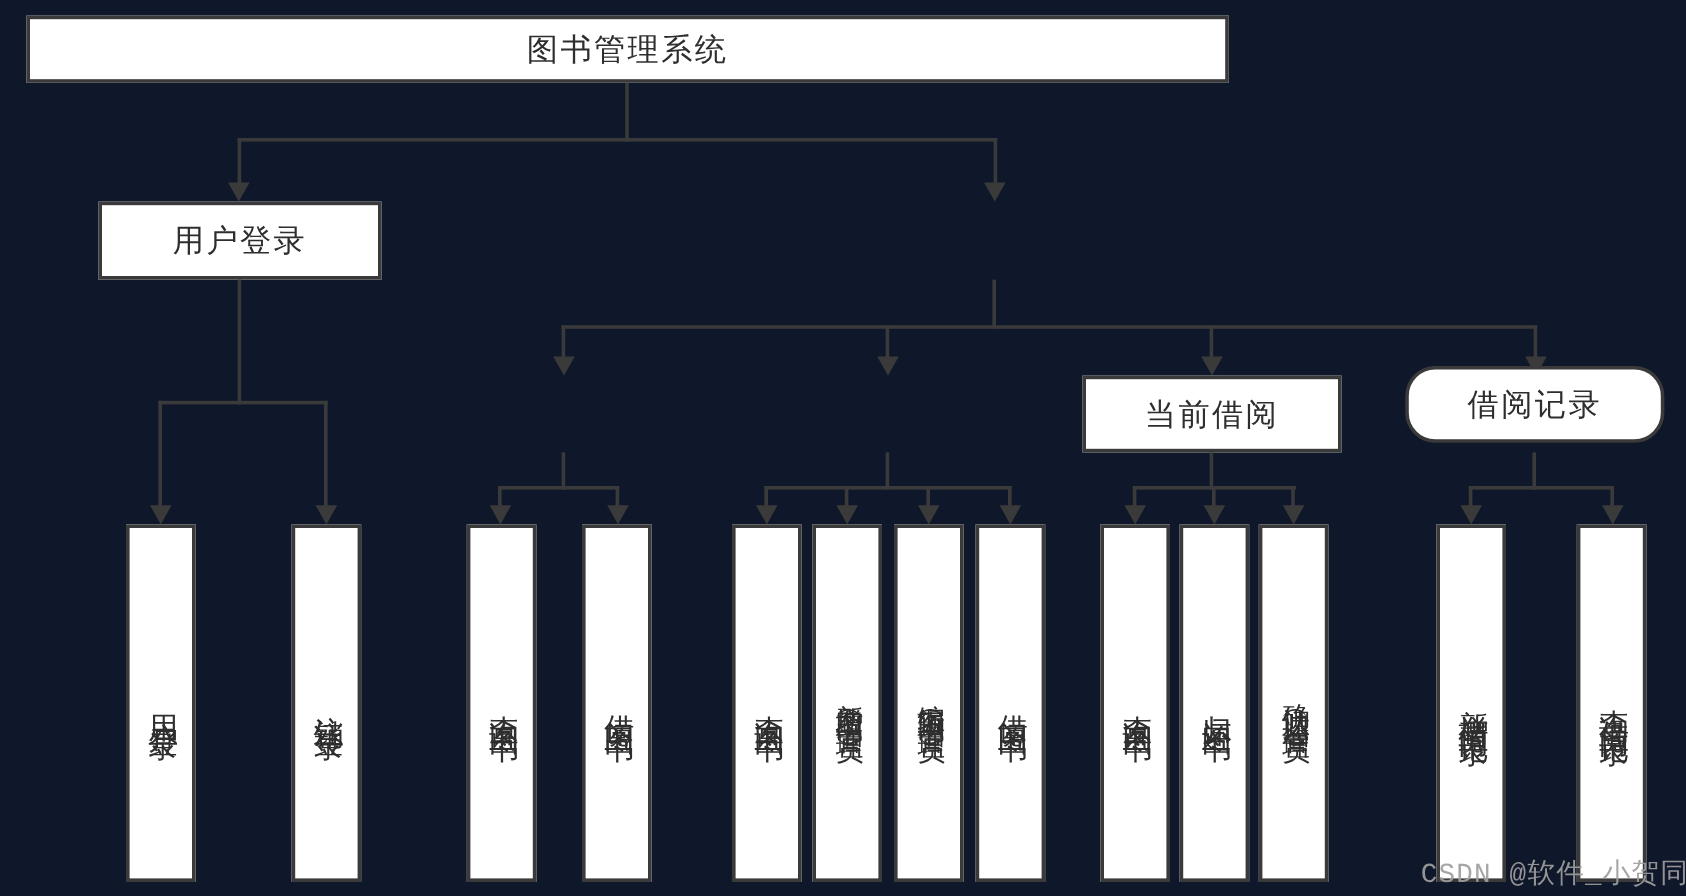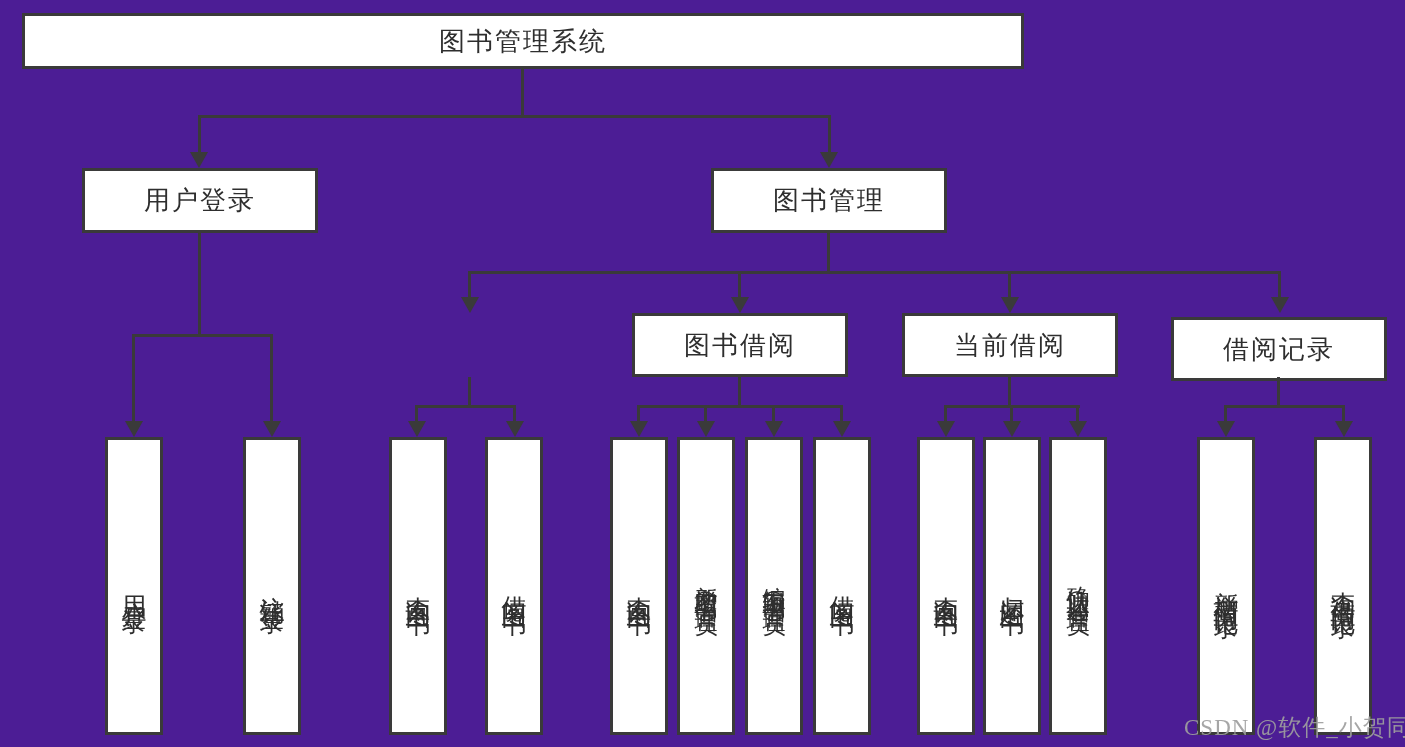--- a/index.html
+++ b/index.html
@@ -1,20 +1,20 @@
 <!DOCTYPE html>
 <html><head>
 <meta charset="utf-8">
 <style>
   html,body{margin:0;padding:0;background:#ffffff;}
   #stage{
     position:relative;
     width:1405px;height:747px;
-    background:#4c1d95;
-    font-family:Liberation Serif, serif;
+    background:#0f172a;
+    font-family:Liberation Mono, monospace;
     overflow:hidden;
   }
   .node{
     position:absolute;
     box-sizing:border-box;
     background:#ffffff;
     border:3px solid #3a3a3a;
     display:flex;
     align-items:center;
     justify-content:center;
@@ -71,49 +71,43 @@
   <div class="line" style="left:521px;top:69px;width:3px;height:49px;"></div>
   <div class="line" style="left:198px;top:115px;width:633px;height:3px;"></div>
   <div class="line" style="left:198px;top:115px;width:3px;height:39px;"></div>
   <div class="arrowhead" style="left:190px;top:152px;"></div>
   <div class="line" style="left:828px;top:115px;width:3px;height:39px;"></div>
   <div class="arrowhead" style="left:820px;top:152px;"></div>
 
   <div class="node" style="left:82px;top:168px;width:236px;height:65px;">
     <span class="h-label">用户登录</span>
   </div>
-  <div class="node" style="left:711px;top:168px;width:236px;height:65px;">
-    <span class="h-label">图书管理</span>
-  </div>
 
   <div class="line" style="left:198px;top:233px;width:3px;height:104px;"></div>
   <div class="line" style="left:132px;top:334px;width:141px;height:3px;"></div>
   <div class="line" style="left:132px;top:334px;width:3px;height:89px;"></div>
   <div class="arrowhead" style="left:125px;top:421px;"></div>
   <div class="line" style="left:270px;top:334px;width:3px;height:89px;"></div>
   <div class="arrowhead" style="left:263px;top:421px;"></div>
 
   <div class="line" style="left:827px;top:233px;width:3px;height:41px;"></div>
   <div class="line" style="left:468px;top:271px;width:813px;height:3px;"></div>
   <div class="line" style="left:468px;top:271px;width:3px;height:28px;"></div>
   <div class="arrowhead" style="left:461px;top:297px;"></div>
   <div class="line" style="left:738px;top:271px;width:3px;height:28px;"></div>
   <div class="arrowhead" style="left:731px;top:297px;"></div>
   <div class="line" style="left:1008px;top:271px;width:3px;height:28px;"></div>
   <div class="arrowhead" style="left:1001px;top:297px;"></div>
   <div class="line" style="left:1278px;top:271px;width:3px;height:28px;"></div>
   <div class="arrowhead" style="left:1271px;top:297px;"></div>
 
-  <div class="node" style="left:632px;top:313px;width:216px;height:64px;">
-    <span class="h-label">图书借阅</span>
-  </div>
   <div class="node" style="left:902px;top:313px;width:216px;height:64px;justify-content:center;">
     <span class="h-label">当前借阅</span>
   </div>
-  <div class="node" style="left:1171px;top:317px;width:216px;height:64px;">
+  <div class="node" style="left:1171px;top:305px;width:216px;height:64px;border-radius:25px;">
     <span class="h-label">借阅记录</span>
   </div>
 
   <div class="line" style="left:468px;top:377px;width:3px;height:31px;"></div>
   <div class="line" style="left:415px;top:405px;width:101px;height:3px;"></div>
   <div class="line" style="left:415px;top:405px;width:3px;height:18px;"></div>
   <div class="arrowhead" style="left:408px;top:421px;"></div>
   <div class="line" style="left:513px;top:405px;width:3px;height:18px;"></div>
   <div class="arrowhead" style="left:506px;top:421px;"></div>
 

